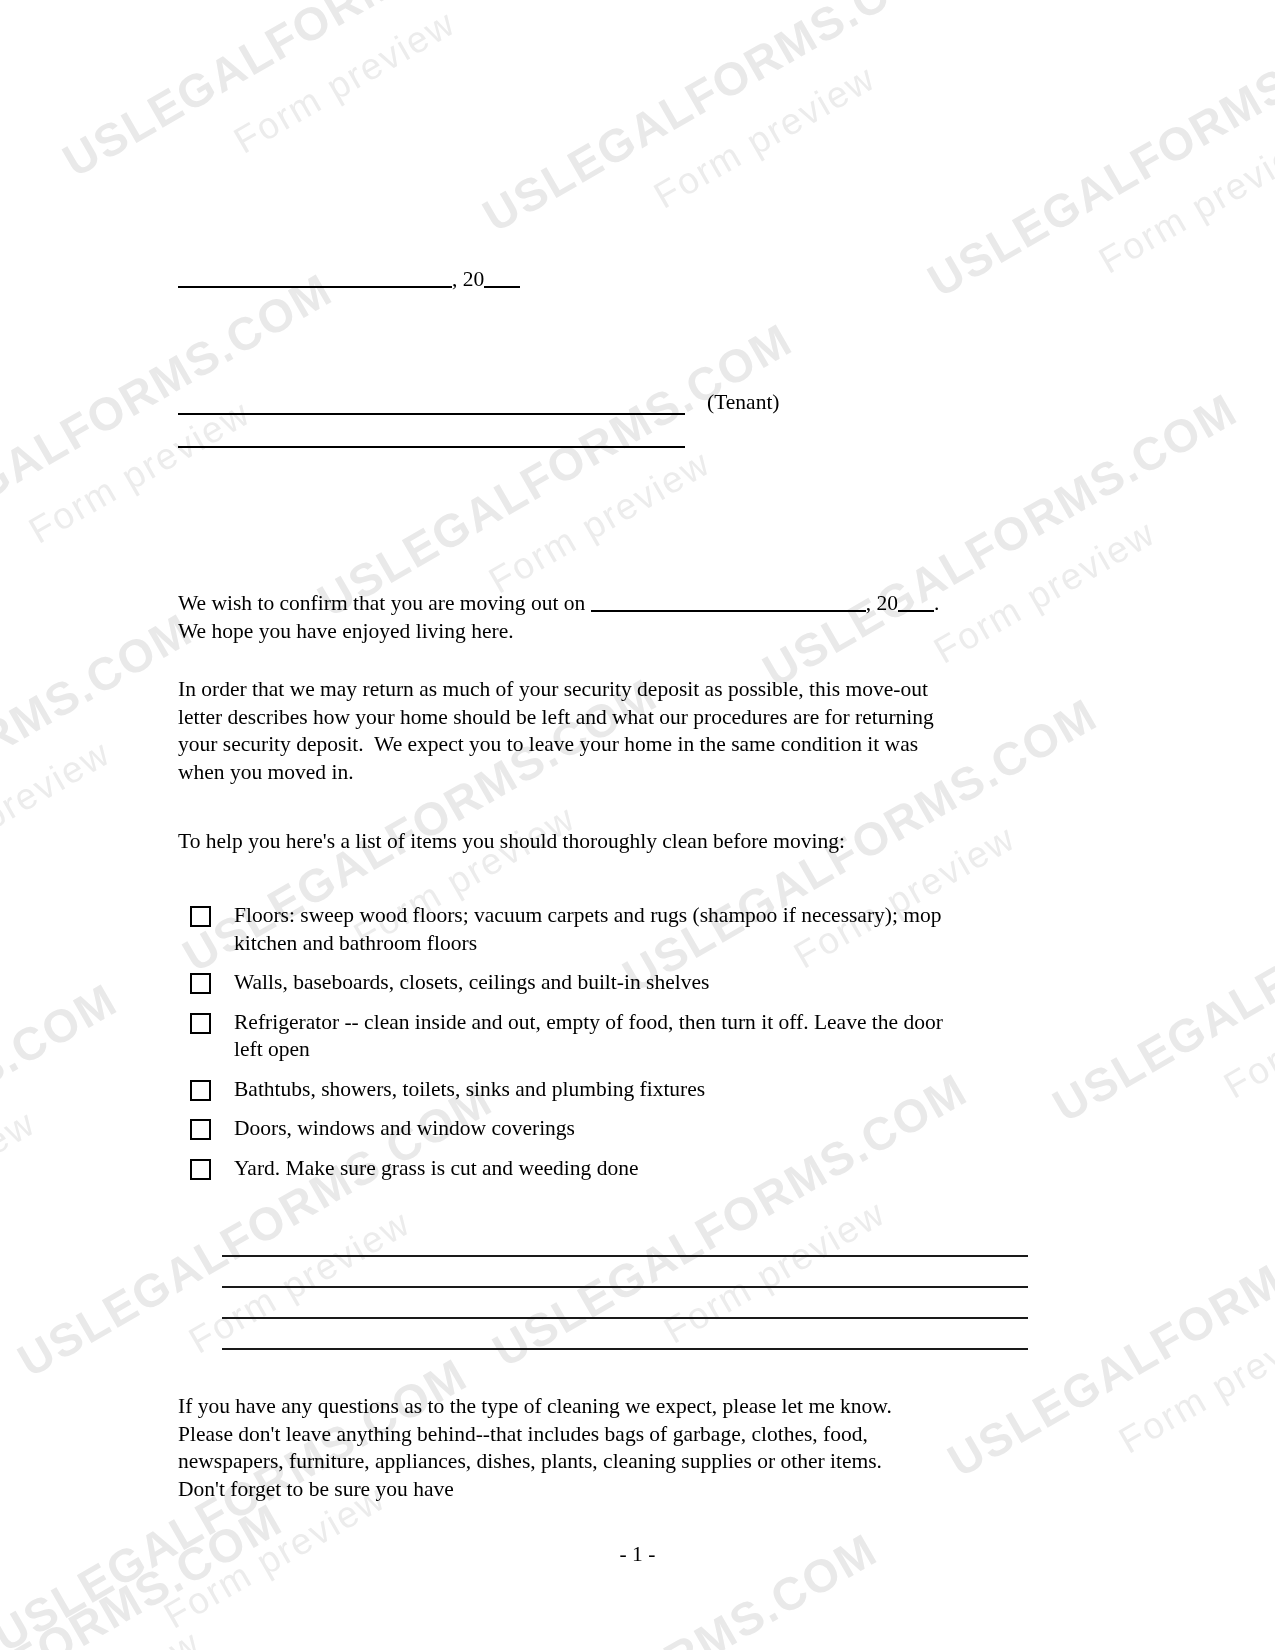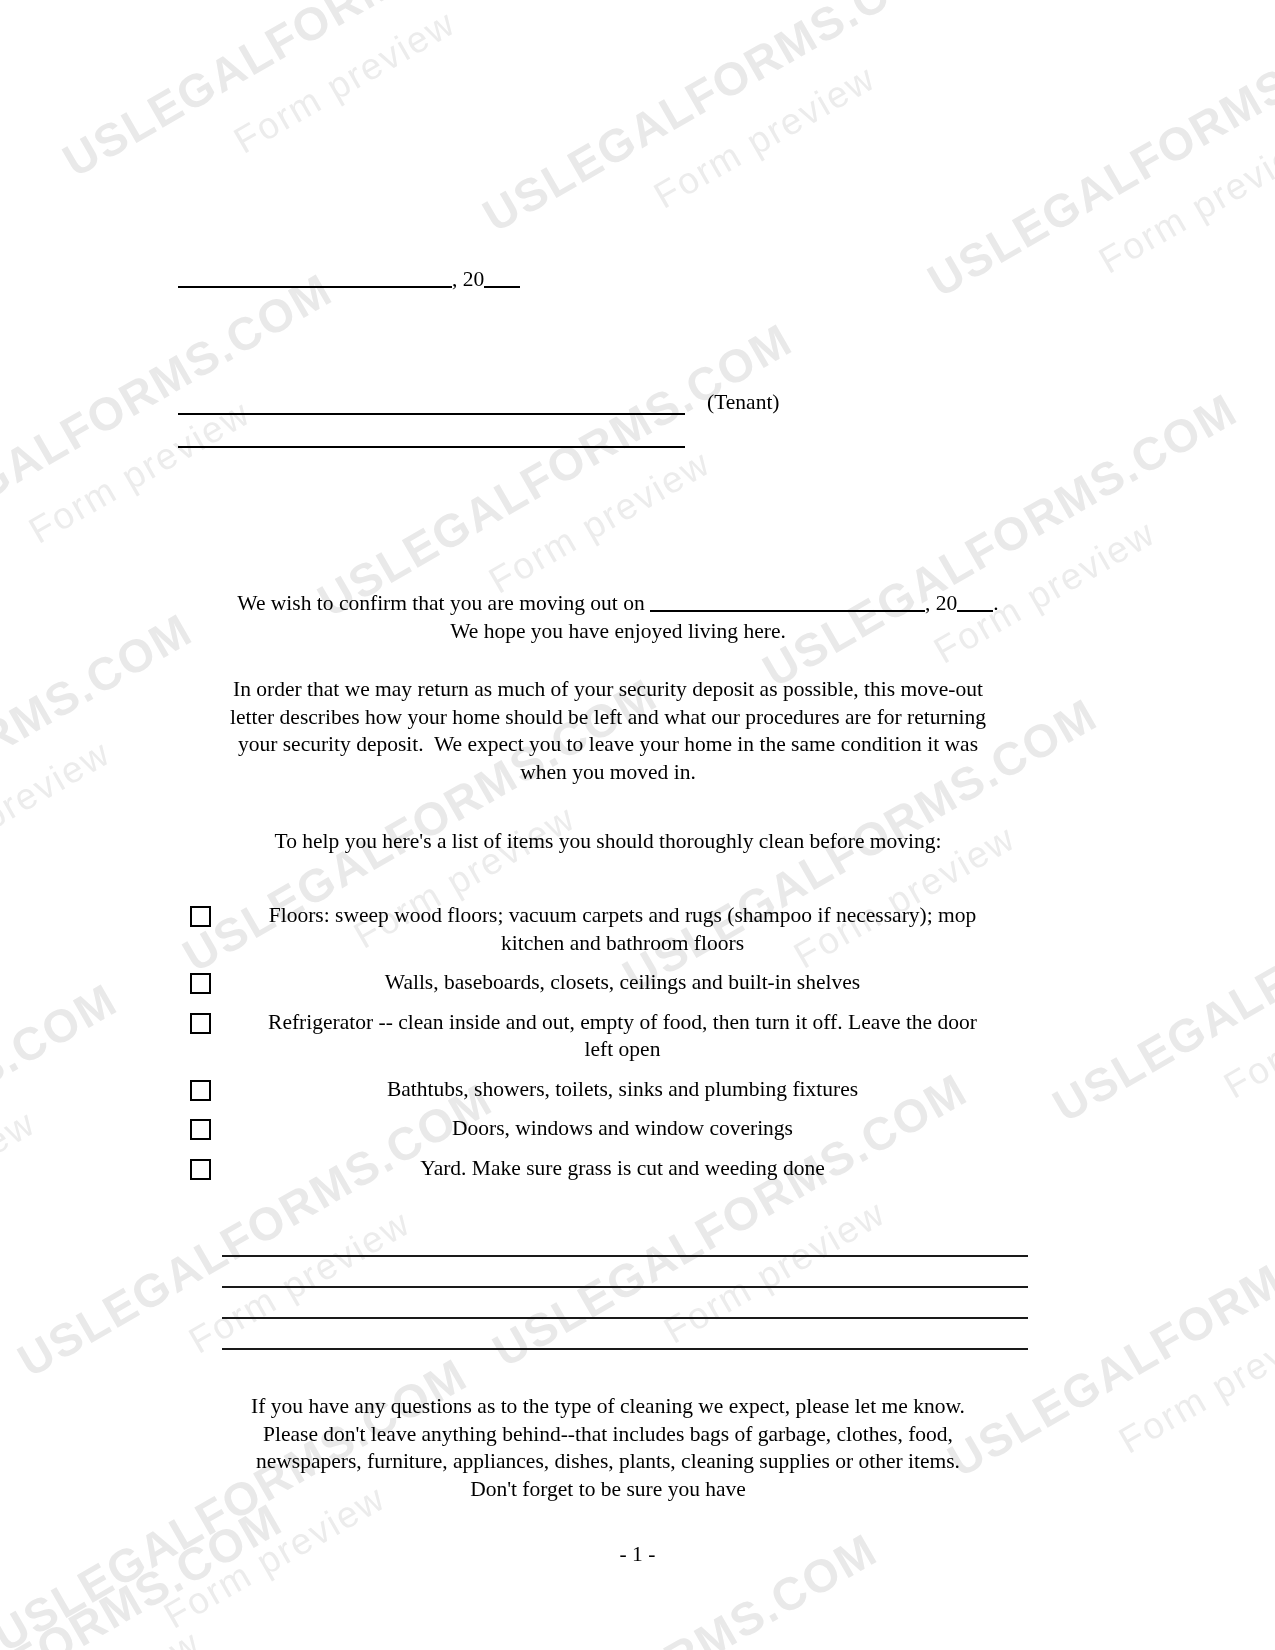--- a/index.html
+++ b/index.html
@@ -22,21 +22,21 @@
     user-select:none;
   }
   .wm-primary{font-size:46px;font-weight:700;letter-spacing:2px;}
   .wm-secondary{font-size:37px;font-weight:400;letter-spacing:2px;}
   
   .content{position:absolute;inset:0;z-index:1;}
   .doc-title{
     position:absolute;top:136px;left:0;width:100%;
     text-align:center;font-weight:bold;font-size:31px;letter-spacing:.5px;
   }
-  .abs{position:absolute;left:178px;text-align:center;}
+  .abs{position:absolute;left:178px;}
   .para{line-height:27.5px;white-space:pre-wrap;}
   
   .iblank{
     display:inline-block;height:2px;
     border-bottom:2px solid #000;
     vertical-align:baseline;
     margin-bottom:-2px;
   }
   .w-date{width:274px;}
   .w-yr{width:36px;}

